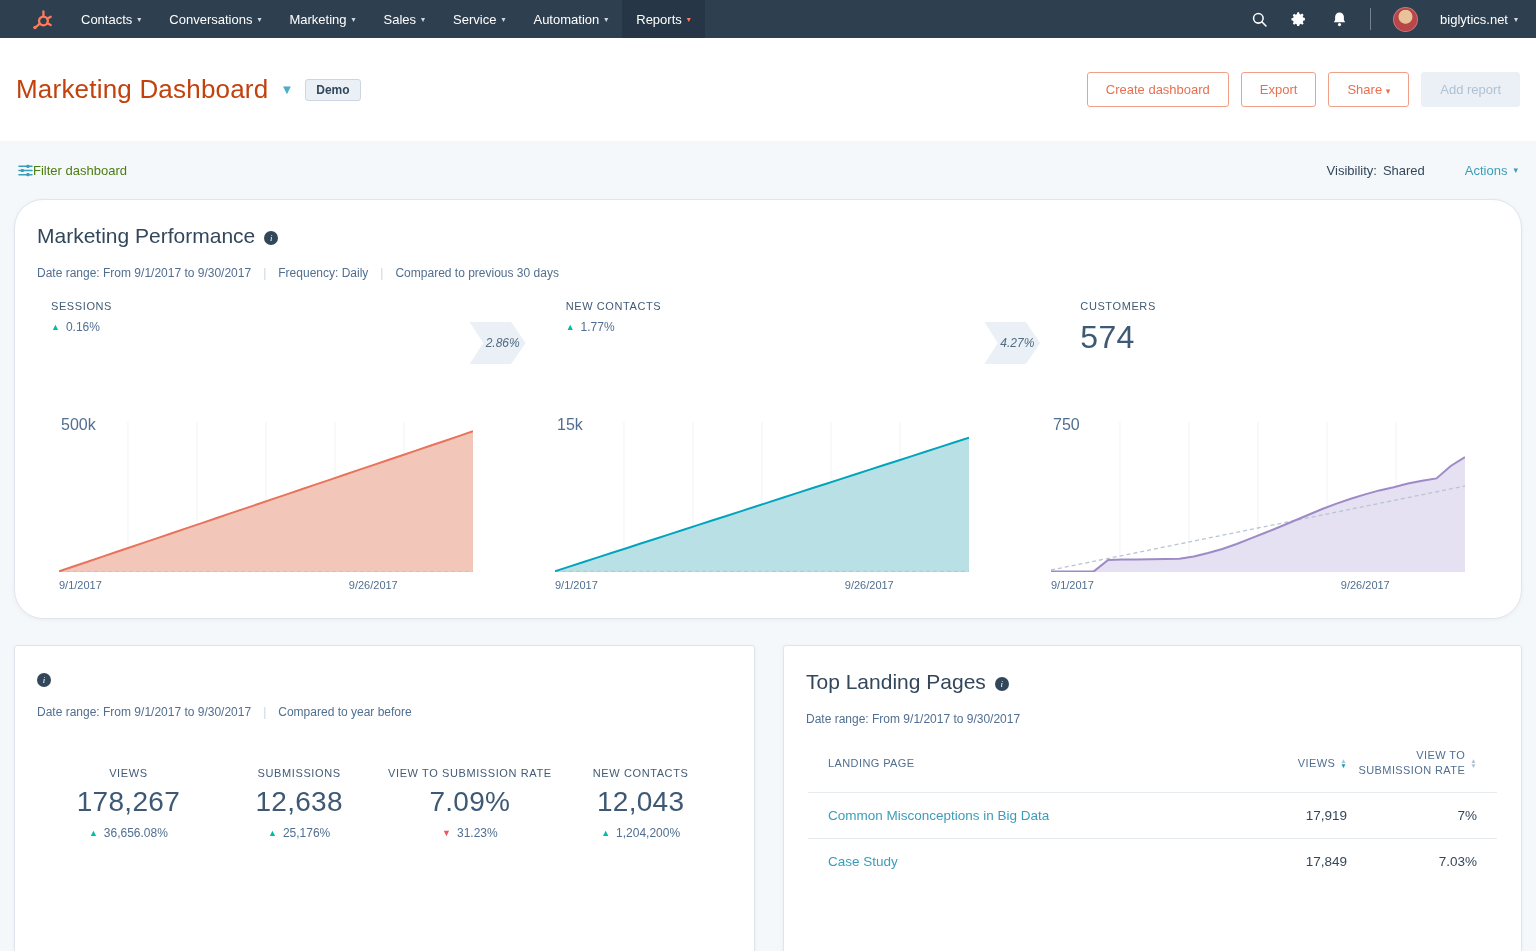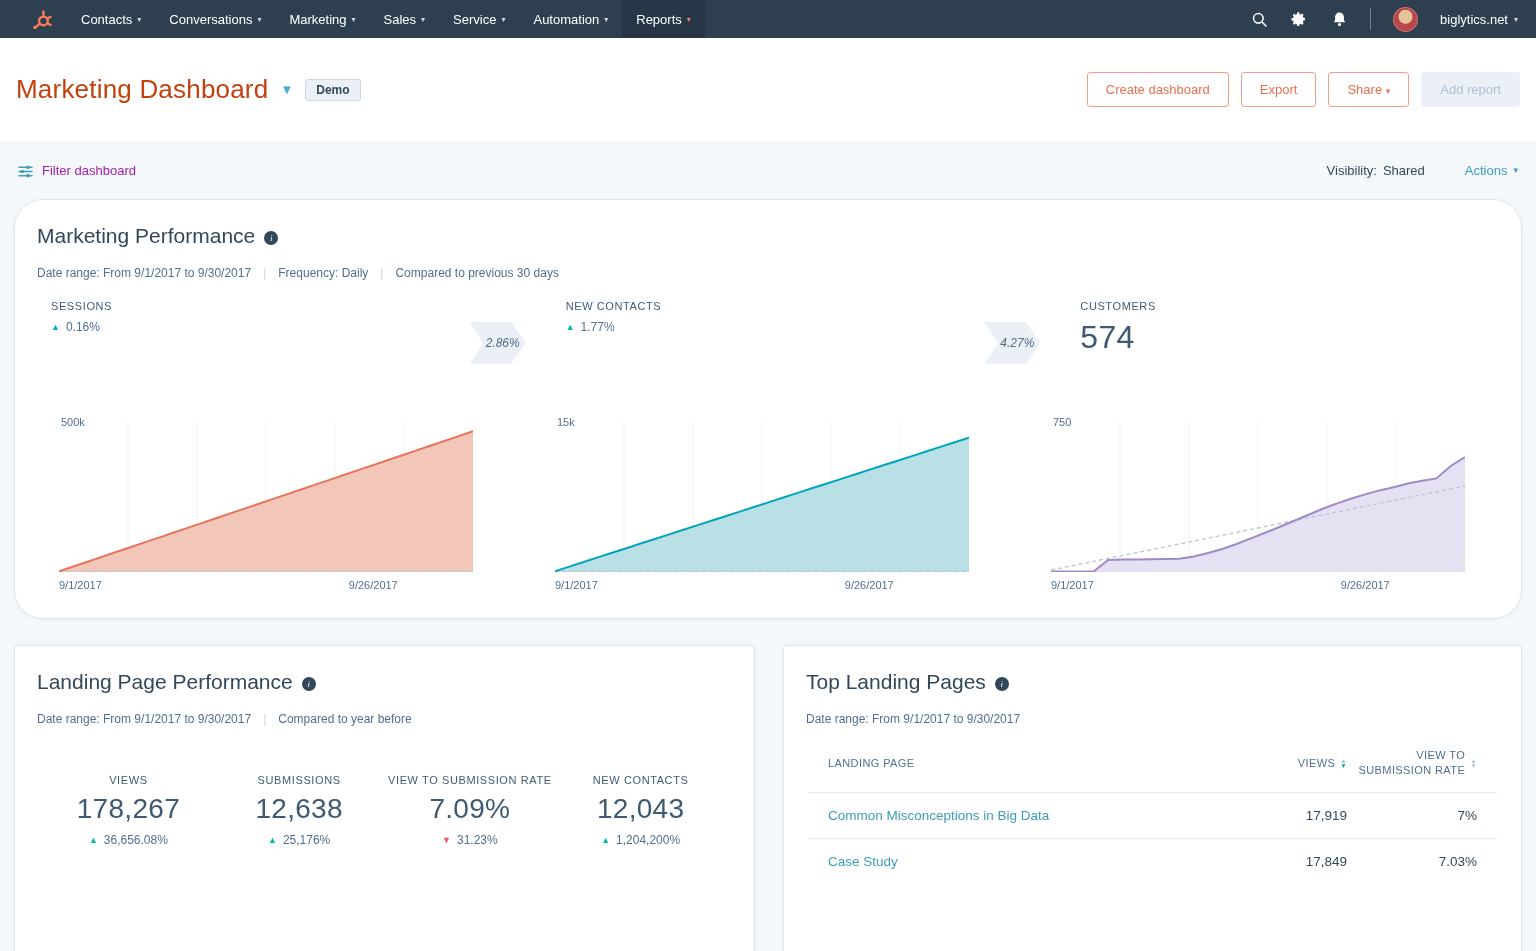--- a/index.html
+++ b/index.html
@@ -31,21 +31,21 @@
   .badge { background:#eaf0f6; border:1px solid #cbd6e2; border-radius:3px; font-size:12px;
            font-weight:bold; color:#33475b; padding:3px 10px; }
   .hdr-buttons { margin-left:auto; display:flex; align-items:center; gap:12px; }
   .btn { font-size:13px; border-radius:3px; padding:9px 18px; cursor:pointer; background:#fff;
          border:1px solid #f0a089; color:#e8704e; white-space:nowrap; }
   .btn .car { font-size:9px; }
   .btn.disabled { background:#eaf0f6; border:1px solid #eaf0f6; color:#b0c1d4; cursor:default; }
 
   
   .filterbar { height:58px; display:flex; align-items:center; padding:0 18px; }
-  .filter-left { display:flex; align-items:flex-end; gap:9px; color:#a21caf; font-size:13px; cursor:pointer; }
+  .filter-left { display:flex; align-items:center; color:#4d7c0f; font-size:13px; cursor:pointer; }
   .filter-right { margin-left:auto; display:flex; align-items:flex-start; gap:40px; font-size:13px; }
   .vis { color:#33475b; }
   .vis b { font-weight:400; margin-left:6px; }
   .actions { color:#3b9db9; cursor:pointer; display:flex; gap:6px; align-items:center; }
   .actions .car { font-size:9px; }
 
   
   .content { padding:0 14px; }
   .card { background:#fff; border:1px solid #dfe5ec; border-radius:3px;
           box-shadow:0 1px 4px rgba(45,62,80,.06); }
@@ -67,21 +67,21 @@
   .tri.pos { color:#00bda5; }
   .tri.neg { color:#f2545b; }
   .conv { width:56px; height:42px; background:#eaf0f6; margin:22px 26px 0 0; flex:none;
           clip-path:polygon(0 0,74% 0,100% 50%,74% 100%,0 100%,24% 50%);
           display:flex; align-items:center; justify-content:center;
           font-size:12px; color:#506b82; padding-left:10px;font-style:italic; }
 
   
   .charts-row { display:flex; gap:82px; padding:50px 56px 0 44px; }
   .chart { flex:1; position:relative; }
-  .ymax { position:absolute; top:2px; left:2px; font-size:11px; color:#516f90; z-index:2; }
+  .ymax { position:absolute; top:2px; left:2px; font-size:16px; color:#516f90; z-index:2; }
   .plot { height:150px; margin-top:8px; }
   .plot svg { width:100%; height:100%; display:block; }
   .xlabels { position:relative; height:22px; font-size:11px; color:#516f90; margin-top:7px; }
   .xlabels .x1 { position:absolute; left:0; }
   .xlabels .x2 { position:absolute; left:70%; }
   .mp-card { padding-bottom:17px;border-radius:29px; }
 
   
   .row2 { display:flex; gap:28px; margin-top:26px; }
   .lp-card { width:741px; height:330px; }
@@ -320,21 +320,20 @@
             <span class="x2">9/26/2017</span>
           </div>
       </div>
     </div>
   </div>
 
   <div class="row2">
 
     <div class="card lp-card">
       <div class="card-title-row">
-        <span class="card-title">Landing Page Performance</span>
         <span class="info-icon">i</span>
       </div>
       <div class="date-row">
         <span>Date range: From 9/1/2017 to 9/30/2017</span>
         <span class="date-sep">|</span>
         <span>Compared to year before</span>
       </div>
       <div class="lp-metrics">
         <div class="lp-m">
           <div class="mlabel">VIEWS</div>

